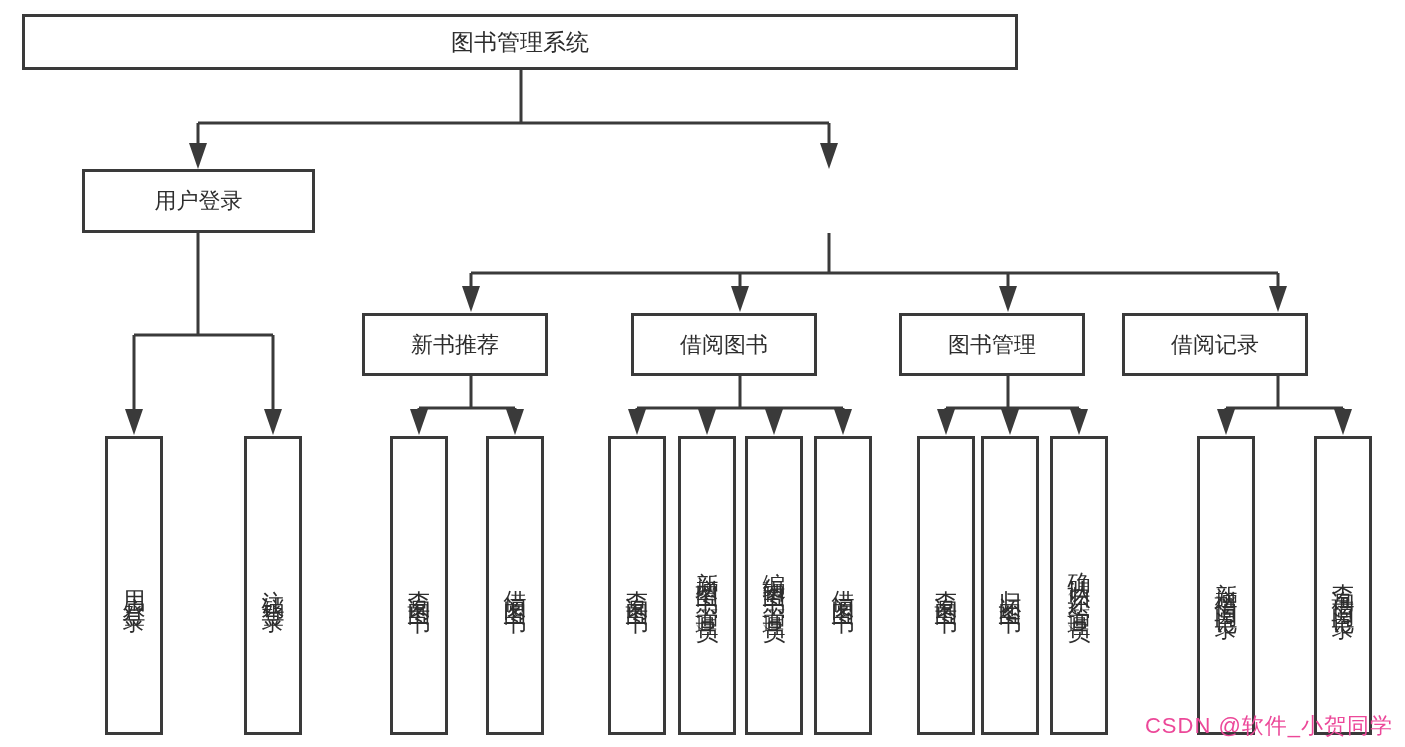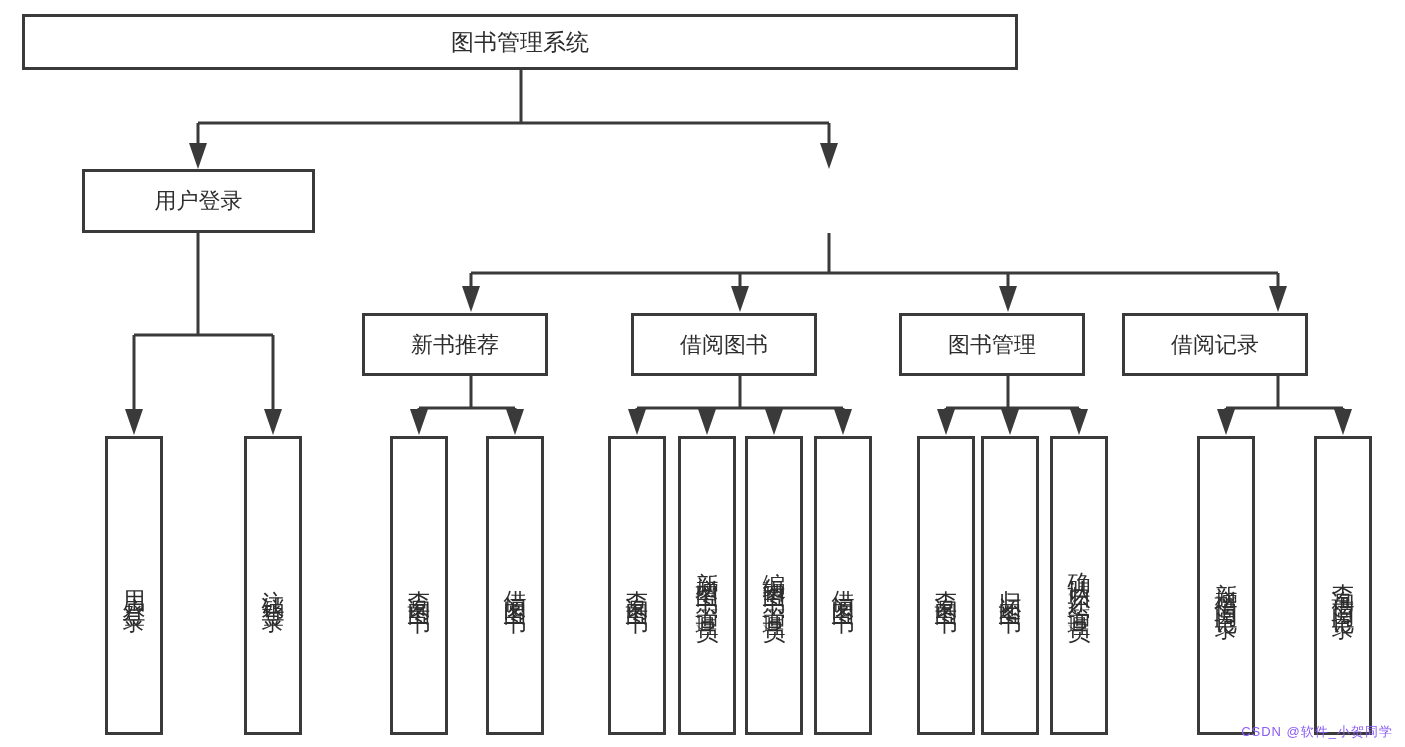--- a/index.html
+++ b/index.html
@@ -57,22 +57,22 @@
     writing-mode: vertical-rl;
     text-orientation: mixed;
     letter-spacing: 7px;
     line-height: 1;
     white-space: nowrap;
   }
   .watermark {
     position: absolute;
     right: 12px;
     bottom: 6px;
-    font-size: 13px;
-    color: #8b5cf6;
+    font-size: 22px;
+    color: #ec4899;
     z-index: 5;
     letter-spacing: 1px;
   }
 </style>
 </head>
 <body>
 
 <div id="canvas">
 
   <svg id="connectors" viewBox="0 0 1405 747" xmlns="http://www.w3.org/2000/svg">

